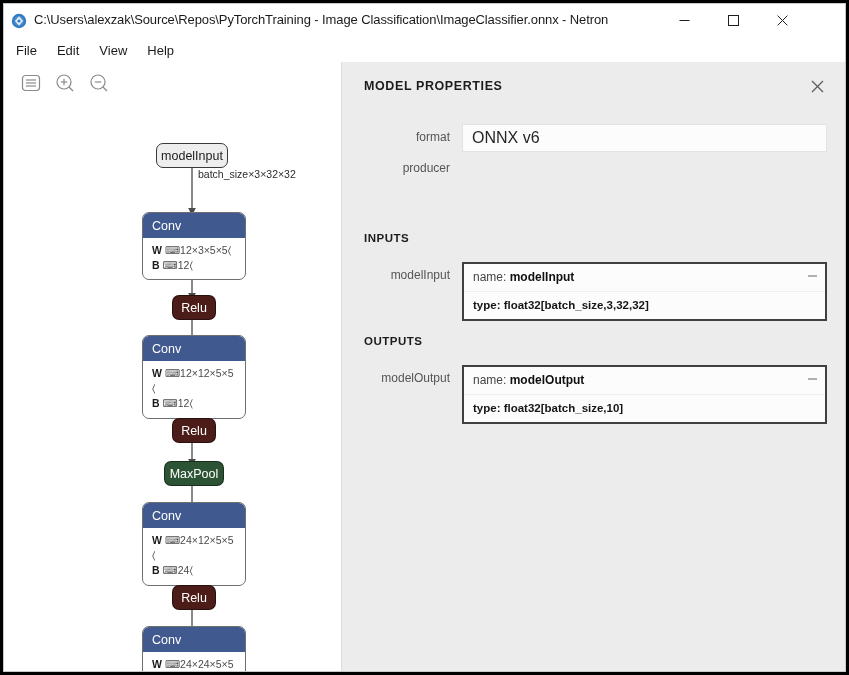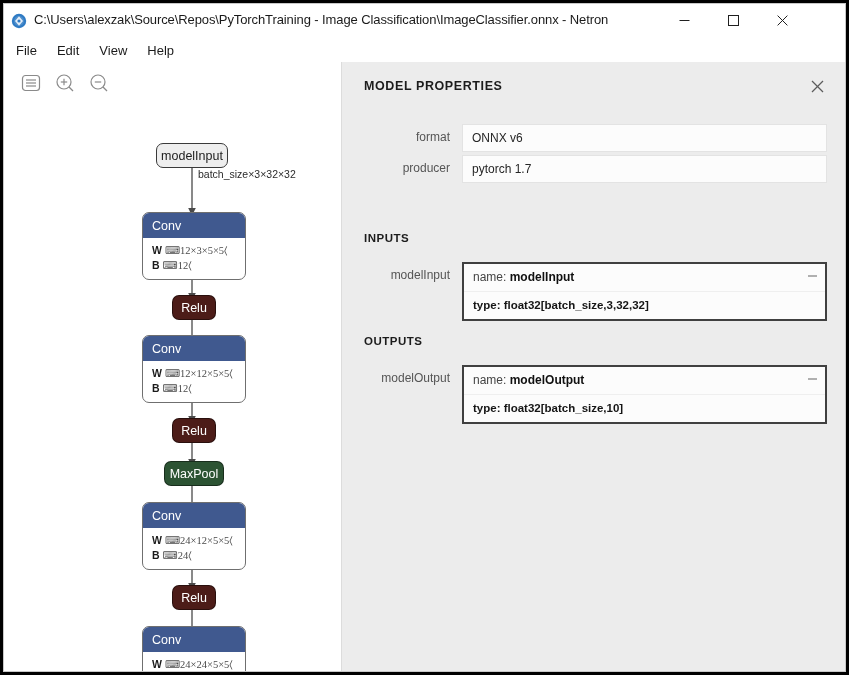--- a/index.html
+++ b/index.html
@@ -179,21 +179,21 @@
     padding: 5px 9px 6px 9px;
     font-size: 10.5px;
     color: #333333;
     line-height: 1.45;
   }
   .attr-key {
     font-weight: bold;
     color: #1a1a1a;
     margin-right: 3px;
   }
-  .attr-val { color: #4a4a4a; font-family: Liberation Serif, serif; }
+  .attr-val { color: #4a4a4a; }
   .edge-label {
     position: absolute;
     font-size: 10.5px;
     color: #2b2b2b;
     white-space: nowrap;
   }
 
   
   #props-header {
     position: absolute;
@@ -243,21 +243,21 @@
     padding-right: 12px;
     font-size: 12px;
     color: #555555;
     line-height: 26px;
     box-sizing: border-box;
   }
   .prop-value {
     flex: 1;
     background: #fcfcfc;
     border: 1px solid #e3e3e3;
-    font-size: 12px;
+    font-size: 16px;
     color: #262626;
     padding: 4px 9px;
     line-height: 18px;
     box-sizing: border-box;
     min-height: 26px;
   }
   .io-box {
     flex: 1;
     background: #fcfcfc;
     border: 2px solid #404040;
@@ -450,21 +450,20 @@
           </svg>
         </span>
       </div>
 
       <div class="prop-row" style="top:62px;">
         <div class="prop-label">format</div>
         <div class="prop-value">ONNX v6</div>
       </div>
       <div class="prop-row" style="top:93px;">
         <div class="prop-label">producer</div>
-        <div class="prop-value">pytorch 1.7</div>
       </div>
 
       <div class="section-title" style="top:170px;">INPUTS</div>
 
       <div class="prop-row" style="top:200px;">
         <div class="prop-label">modelInput</div>
         <div class="io-box">
           <div class="io-line">
             <span class="io-key">name:</span>
             <span class="io-name">modelInput</span>

